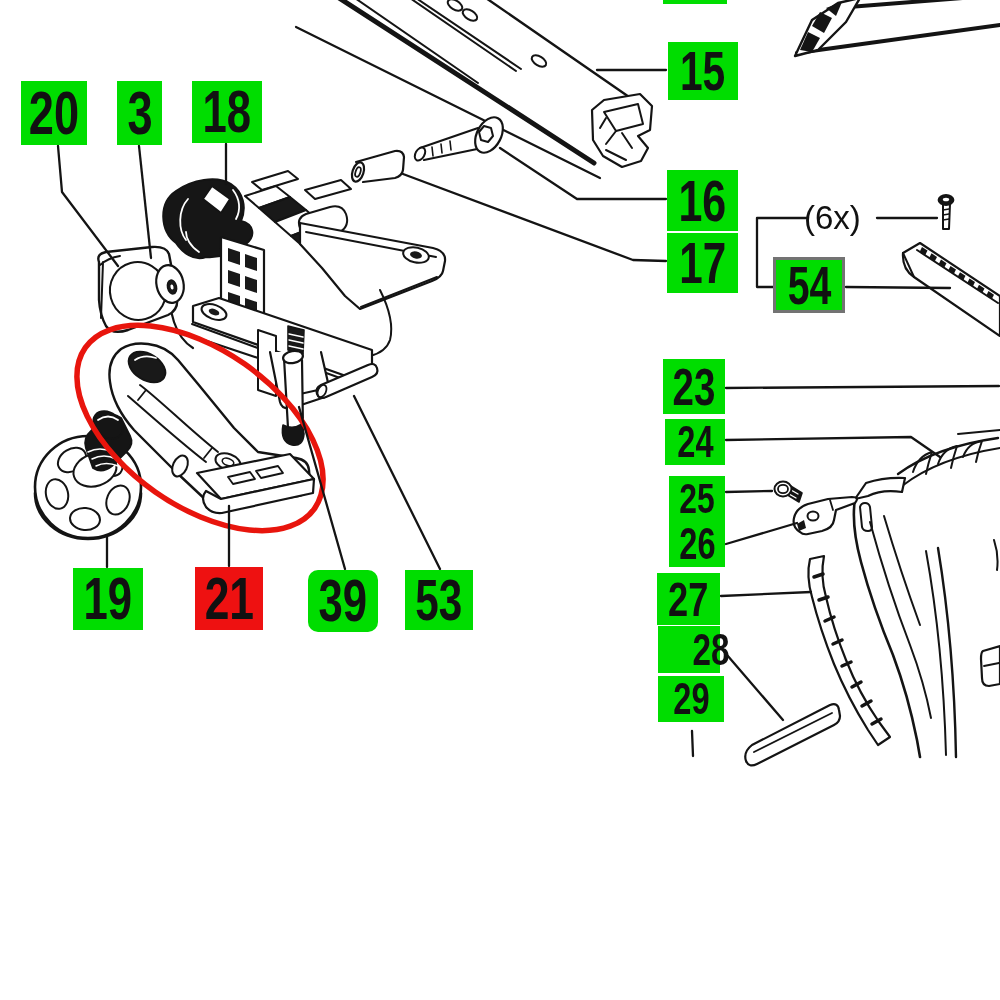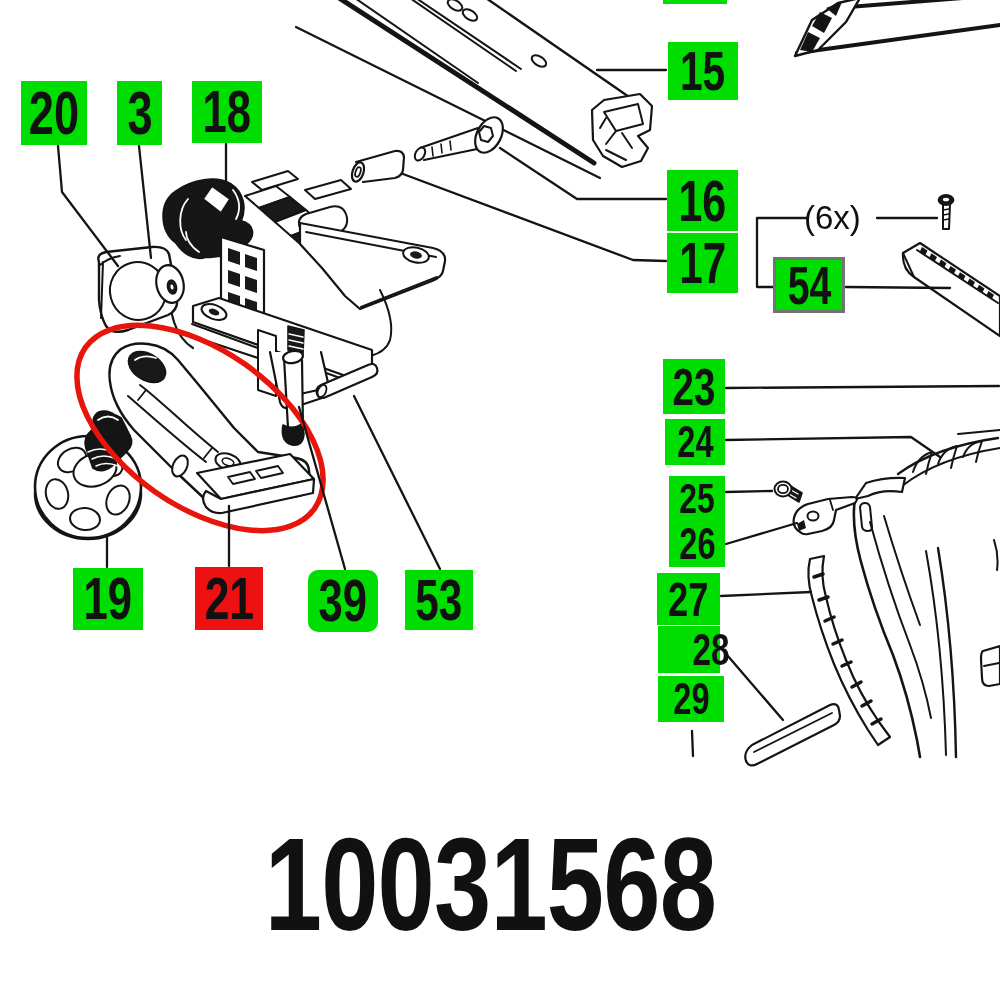--- a/index.html
+++ b/index.html
@@ -304,17 +304,14 @@
       </div>
       <div class="lbl v-green" style="left: 405px; top: 570px; width: 68px; height: 60px;">
         <span class="lt" style="font-size: 57px;">53</span>
       </div>
     </div>
 
   <div class="qtynote">
     <span class="lt">(6x)</span>
   </div>
 
-  <div class="partnum">
-    <span class="lt">10031568</span>
-  </div>
 
 </div>
 
 </body></html>

